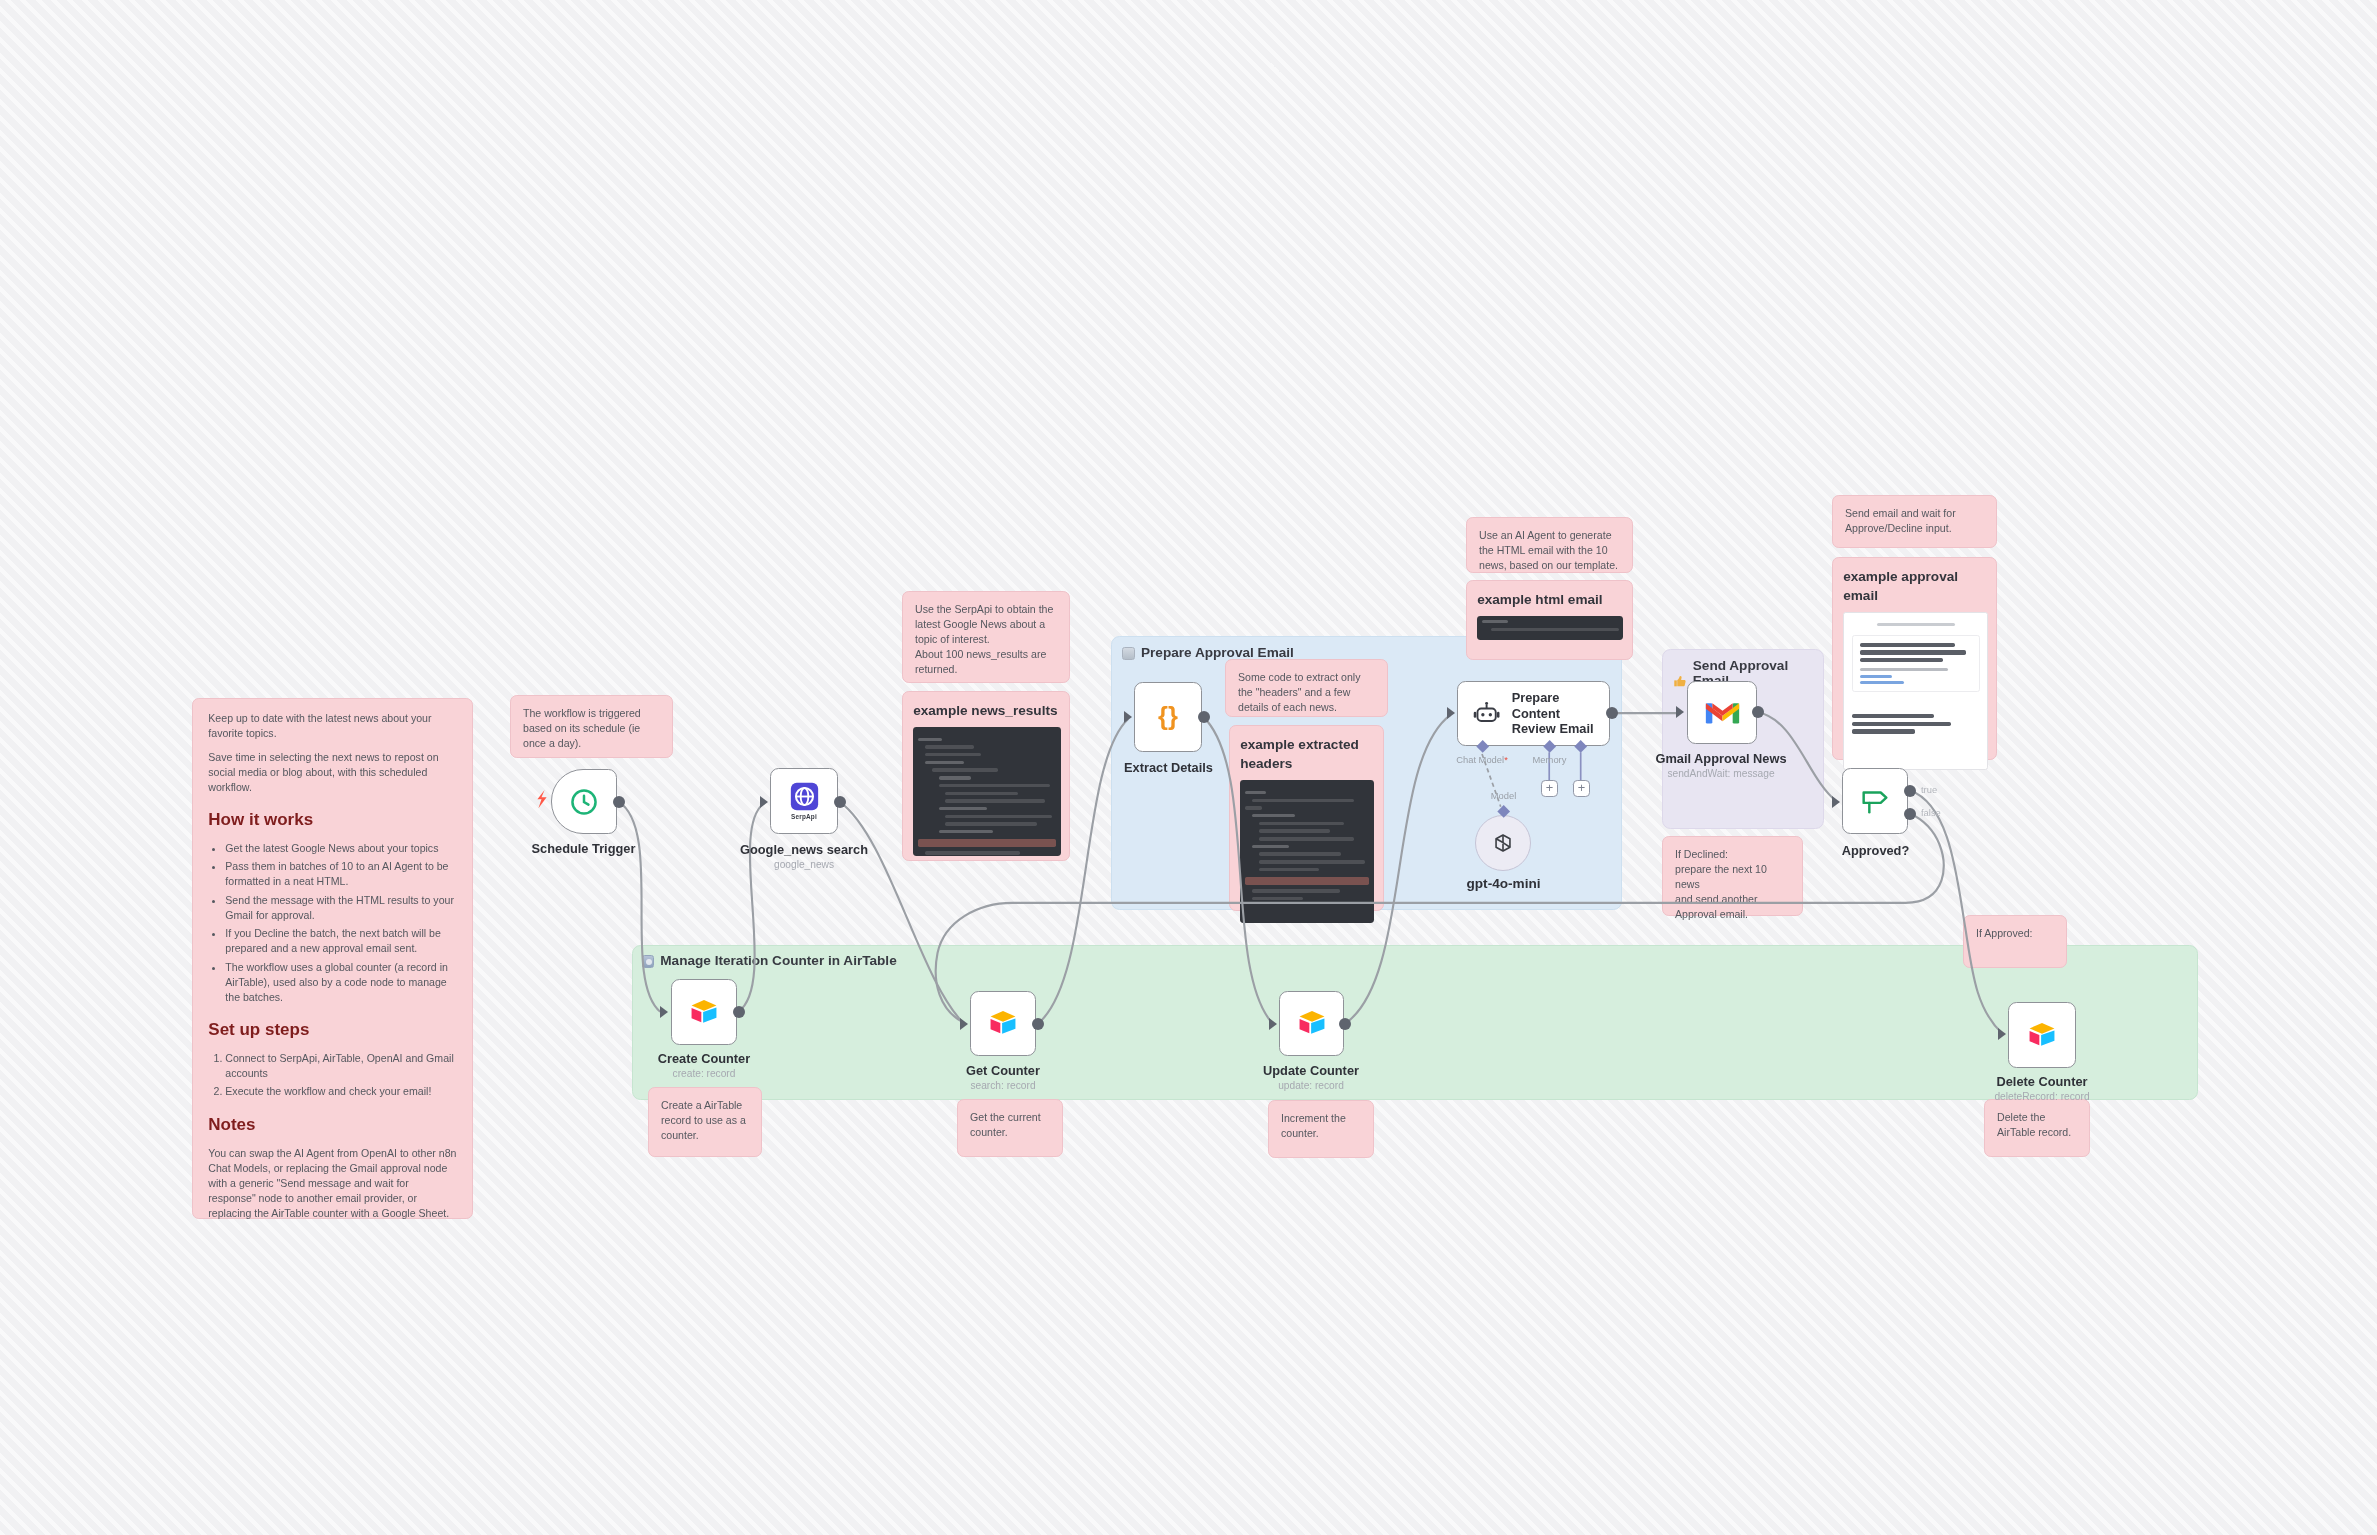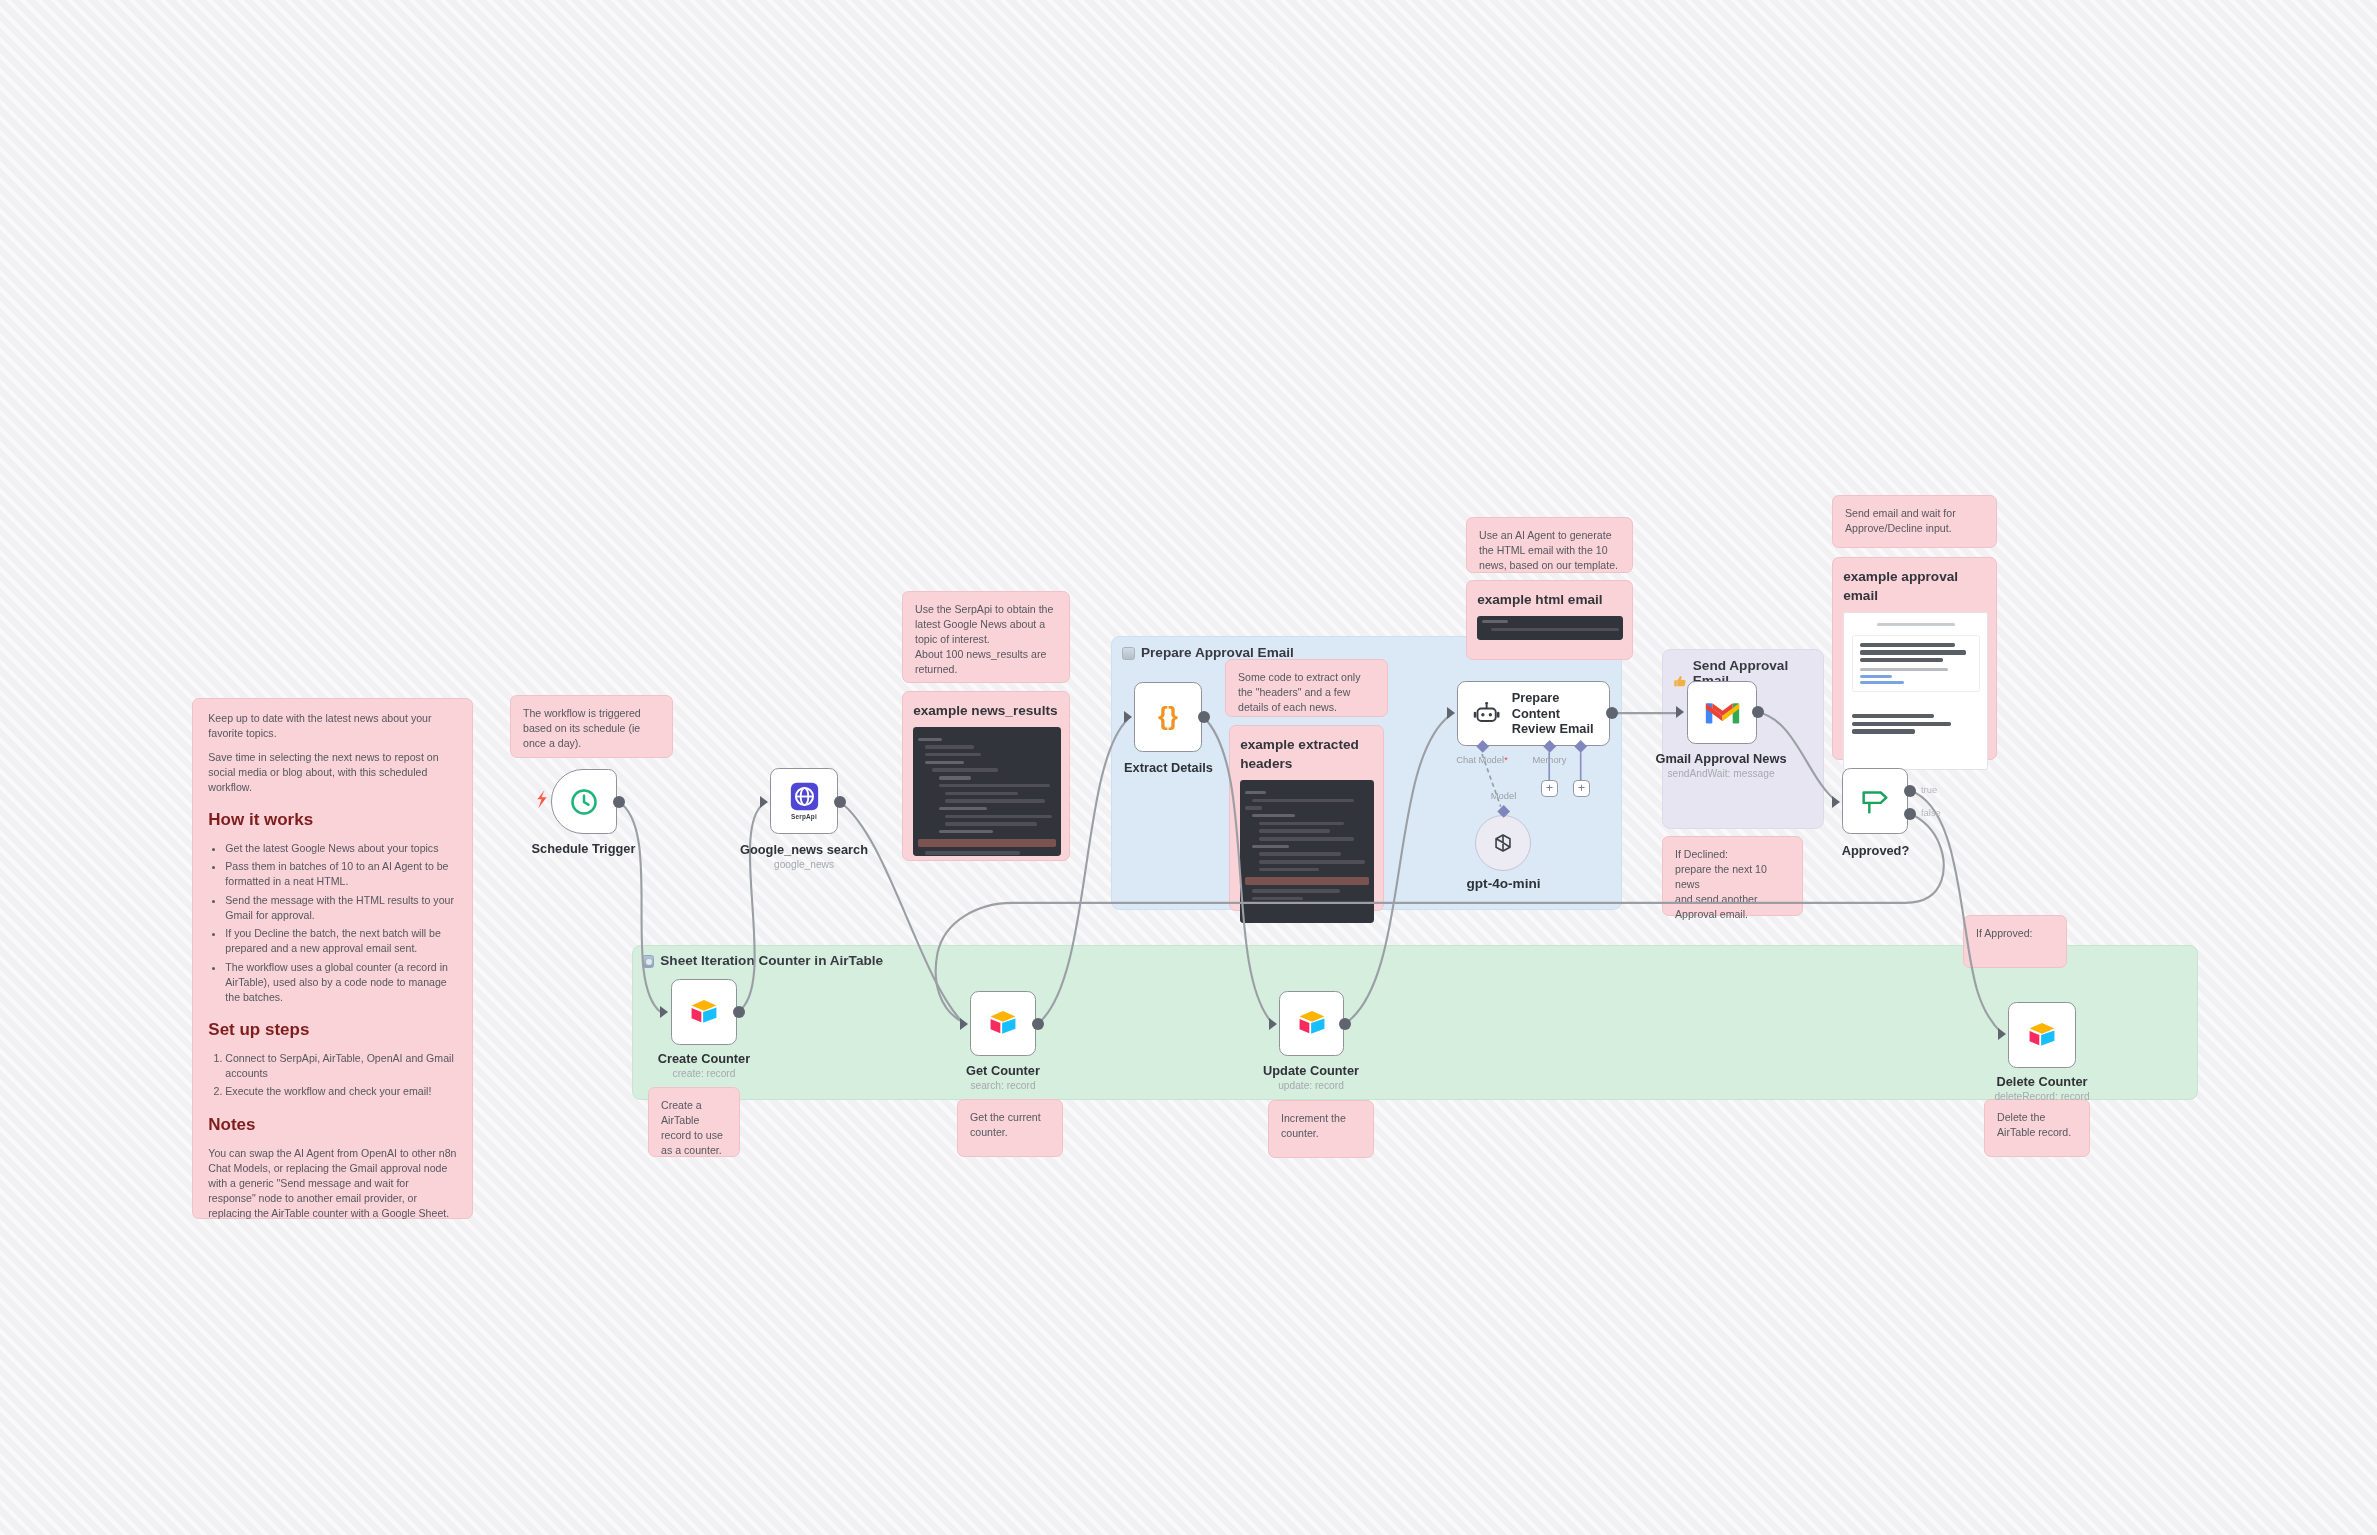--- a/index.html
+++ b/index.html
@@ -82,21 +82,21 @@
       </span>
       <span>Send Approval Email</span>
     </div>
   </div>
 
   <div class="section sec-green" style="left:632px;top:945px;width:1566px;height:155px;">
     <div class="section-header" style="padding:6.8px 8.5px;">
       <span style="width:12.8px;height:12.8px;border-radius:2.6px;background:linear-gradient(#b6c4d8,#8ea2bd);display:inline-block;border:0.9px solid #93a5bd;position:relative;">
         <span style="position:absolute;left:3.4px;top:3.4px;width:6px;height:6px;border-radius:50%;background:rgba(255,255,255,.7);"></span>
       </span>
-      <span>Sheet Iteration Counter in AirTable</span>
+      <span>Manage Iteration Counter in AirTable</span>
     </div>
   </div>
 
   <div class="note bignote" style="left:192px;top:698px;width:281px;height:521px;padding:12px 15.3px;">
     <p>Keep up to date with the latest news about your favorite topics.</p>
     <p>Save time in selecting the next news to repost on social media or blog about, with this scheduled workflow.</p>
     <h2>How it works</h2>
     <ul>
       <li>Get the latest Google News about your topics</li>
       <li>Pass them in batches of 10 to an AI Agent to be formatted in a neat HTML.</li>
@@ -203,21 +203,21 @@
 
   <div class="note prewrap" style="left:1662px;top:836px;width:141px;height:80px;"><span class="prewrap">If Declined:
 prepare the next 10 news
 and send another
 Approval email.</span></div>
 
   <div class="note" style="left:1963px;top:915px;width:104px;height:53px;">
     <span>If Approved:</span>
   </div>
 
-  <div class="note" style="left:648px;top:1087px;width:92px;height:70px;">
+  <div class="note" style="left:648px;top:1087px;width:114px;height:70px;">
     <span>Create a AirTable record to use as a counter.</span>
   </div>
 
   <div class="note" style="left:957px;top:1099px;width:106px;height:58px;">
     <span>Get the current counter.</span>
   </div>
 
   <div class="note" style="left:1268px;top:1100px;width:106px;height:58px;">
     <span>Increment the counter.</span>
   </div>

